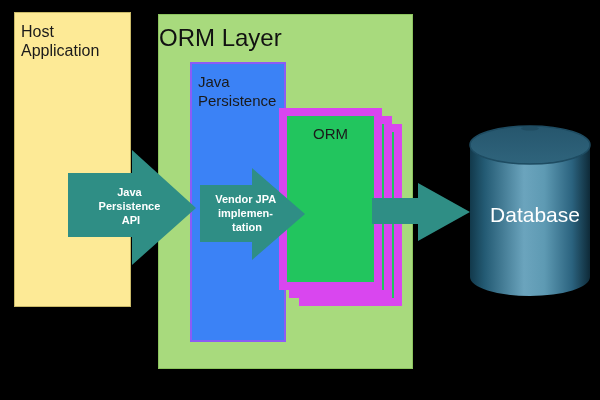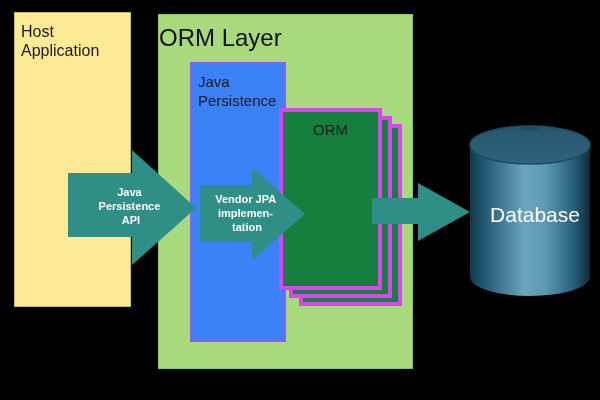--- a/index.html
+++ b/index.html
@@ -40,22 +40,22 @@
     margin-left: 19px;
   }
   #jp-box .box-label {
     padding: 8px 0 0 6px;
     font-size: 15px; line-height: 19px; color: #1a1a1a;
     width: 82px;
   }
 
   .stack {
     width: 103px; height: 182px;
-    background: #15803d;
-    border: 4px solid #d946ef;
+    background: #22c55e;
+    border: 8px solid #d946ef;
   }
   #stack-back   { left: 299px; top: 124px; }
   #stack-middle { left: 289px; top: 116px; }
   #stack-front  { left: 279px; top: 108px; }
   .vendor-label {
     padding-top: 8px;
     text-align: center;
     font-size: 15px; line-height: 19px; color: #1a1a1a;
   }
   .vendor-label span { display: block; }

